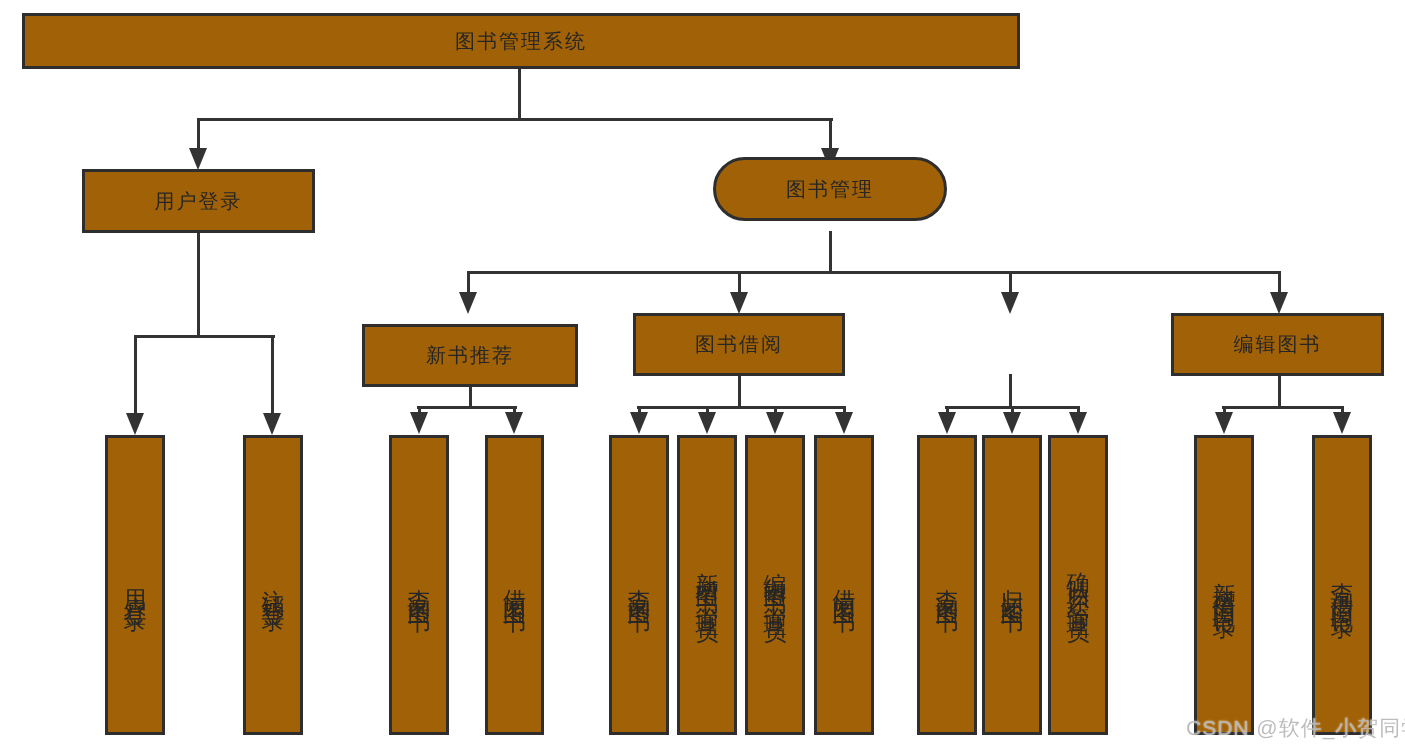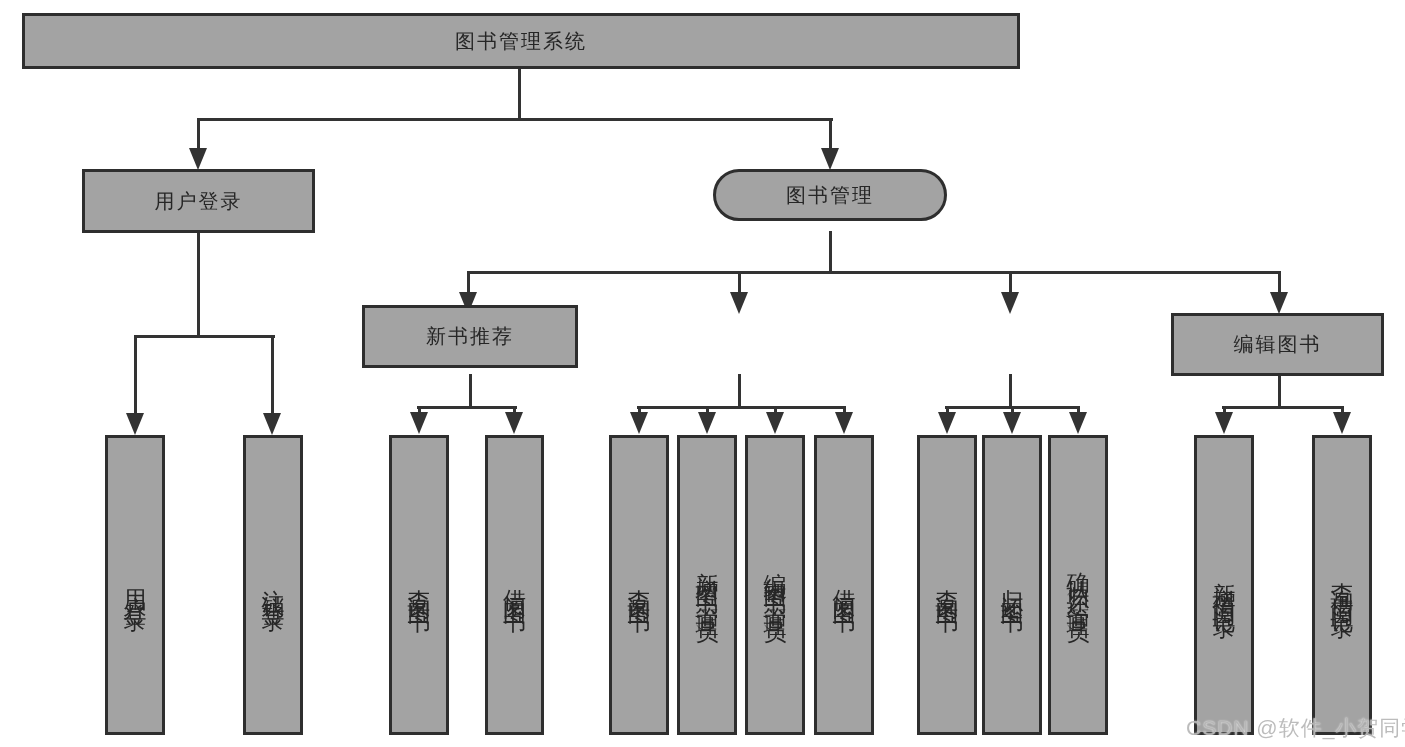--- a/index.html
+++ b/index.html
@@ -18,21 +18,21 @@
   .arrow {
     position: absolute; width: 0; height: 0;
     border-left: 9px solid transparent;
     border-right: 9px solid transparent;
     border-top: 22px solid #333333;
   }
   
   .node {
     position: absolute;
     box-sizing: border-box;
-    background: #a3a3a3;
+    background: #a16207;
     border: 3px solid #2e2e2e;
     display: flex;
     align-items: center;
     justify-content: center;
     color: #262626;
   }
   .node.h { font-size: 20px; letter-spacing: 2px; }
   .node.v span {
     writing-mode: vertical-rl;
     text-orientation: mixed;
@@ -118,26 +118,29 @@
   <div class="vl" style="left:1341px; top:406px; height:10px;"></div>
   <div class="arrow" style="left:1333px; top:412px;"></div>
 
   <div class="node h" style="left:22px; top:13px; width:998px; height:56px;">
     <span>图书管理系统</span>
   </div>
 
   <div class="node h" style="left:82px; top:169px; width:233px; height:64px;">
     <span>用户登录</span>
   </div>
-  <div class="node h" style="left:713px; top:169px; width:234px; height:52px;border-radius:32px;">
+  <div class="node h" style="left:713px; top:157px; width:234px; height:64px;border-radius:32px;">
     <span>图书管理</span>
   </div>
 
-  <div class="node h" style="left:362px; top:305px; width:216px; height:63px;">
+  <div class="node h" style="left:362px; top:324px; width:216px; height:63px;">
     <span>新书推荐</span>
+  </div>
+  <div class="node h" style="left:633px; top:313px; width:212px; height:63px;">
+    <span>图书借阅</span>
   </div>
   <div class="node h" style="left:1171px; top:313px; width:213px; height:63px;">
     <span>编辑图书</span>
   </div>
 
   <div class="node v" style="left:105px; top:435px; width:60px; height:300px;">
     <span>用户登录</span>
   </div>
   <div class="node v" style="left:243px; top:435px; width:60px; height:300px;">
     <span>注销登录</span>

